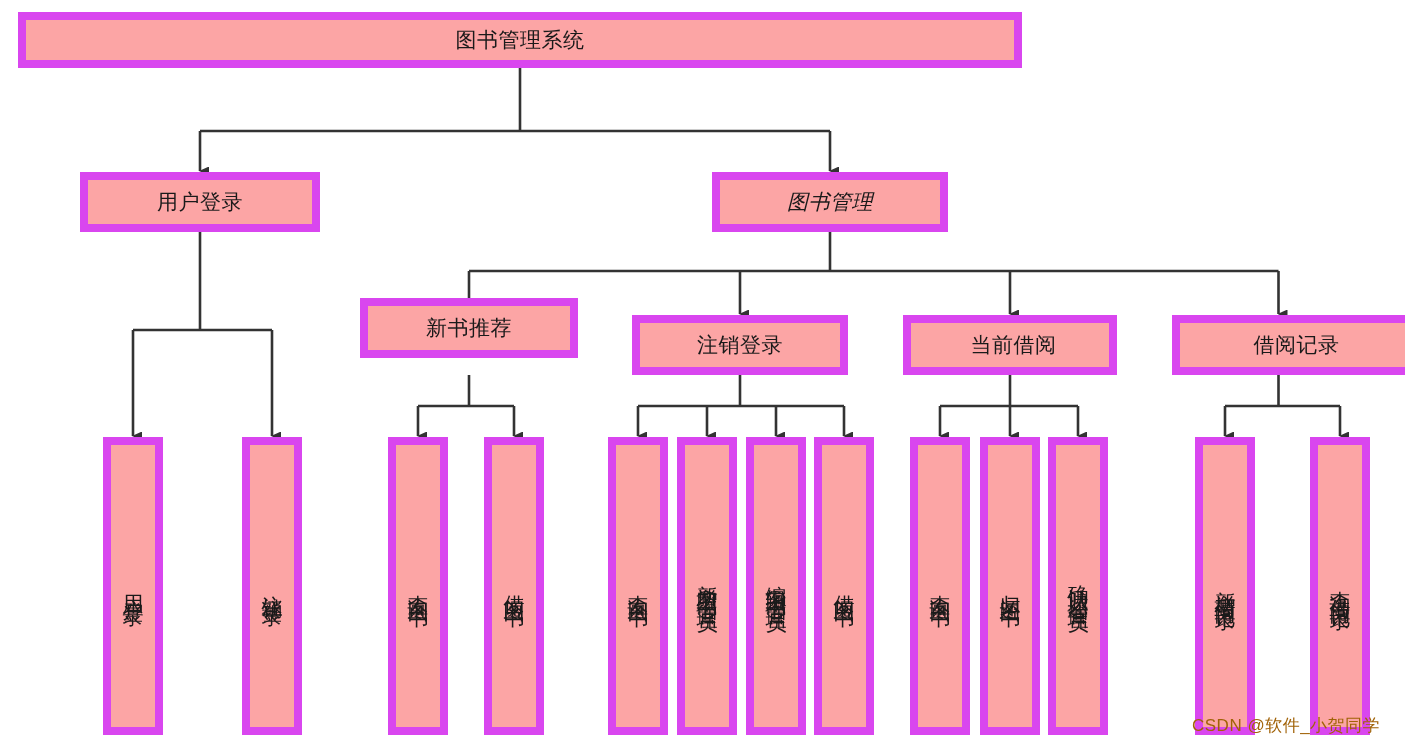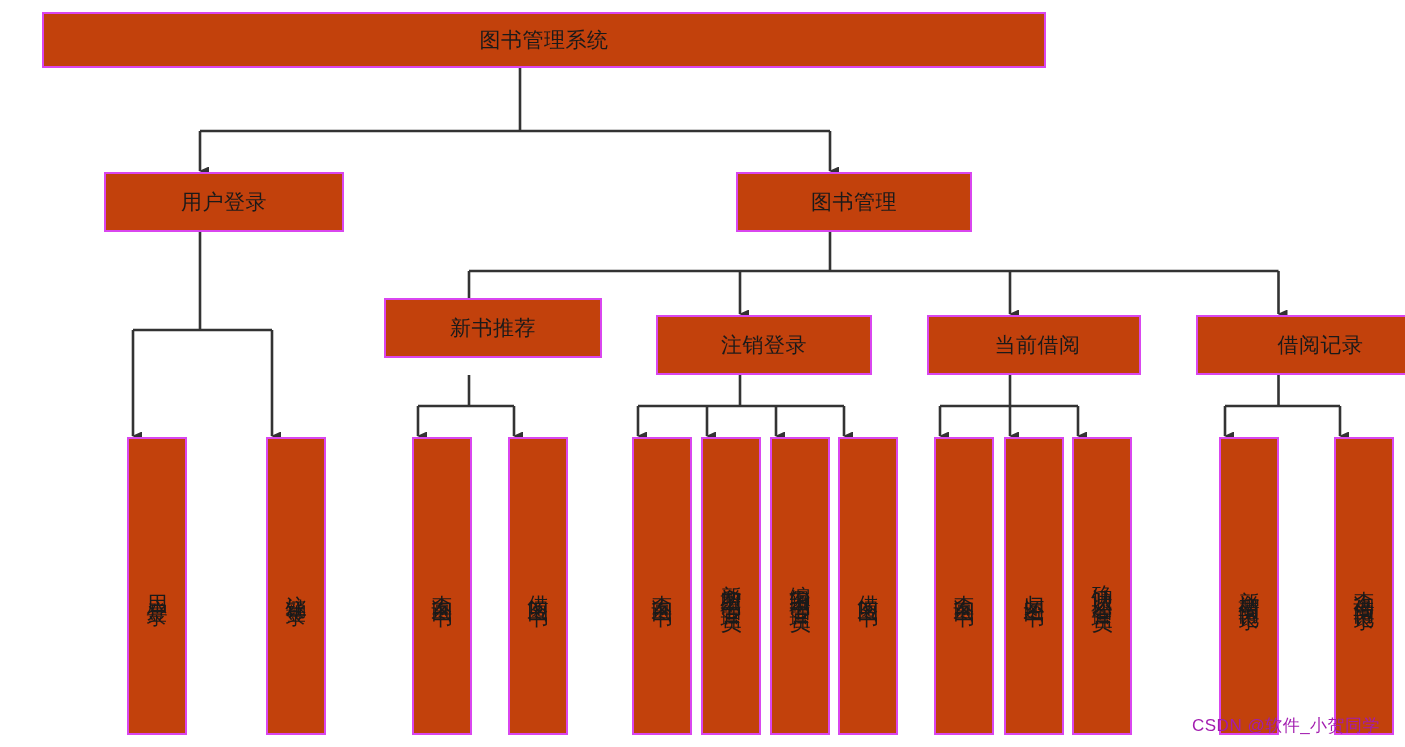--- a/index.html
+++ b/index.html
@@ -21,46 +21,45 @@
     position: absolute;
     left: 0;
     top: 0;
     width: 1405px;
     height: 747px;
     pointer-events: none;
   }
   .node {
     position: absolute;
     box-sizing: border-box;
-    background: #c2410c;
-    border: 2px solid #d946ef;
+    background: #fca5a5;
+    border: 8px solid #d946ef;
     display: flex;
     align-items: center;
     justify-content: center;
     color: #1a1a1a;
     font-size: 21px;
     line-height: 1.15;
     letter-spacing: 0.5px;
     z-index: 2;
-    margin-left: 24px;
   }
   .node.vertical {
     writing-mode: vertical-rl;
     text-orientation: upright;
     letter-spacing: 4px;
     font-size: 21px;
     padding: 4px 0;
   }
   .node-label {
     display: block;
     white-space: nowrap;
   }
   .watermark {
     position: absolute;
-    color: #a21caf;
+    color: #a16207;
     font-size: 17px;
     letter-spacing: 0.5px;
     white-space: nowrap;
     z-index: 3;
   }
 </style>
 </head>
 <body>
 
 <div id="canvas">
@@ -108,21 +107,21 @@
       </g>
   </svg>
 
   <div id="node-layer">
       <div class="node" style="left: 18px; top: 12px; width: 1004px; height: 56px;">
         <span class="node-label">图书管理系统</span>
       </div>
       <div class="node" style="left: 80px; top: 172px; width: 240px; height: 60px;">
         <span class="node-label">用户登录</span>
       </div>
-      <div class="node" style="left: 712px; top: 172px; width: 236px; height: 60px;">
+      <div class="node" style="left: 712px; top: 172px; width: 236px; height: 60px; font-style: italic;">
         <span class="node-label">图书管理</span>
       </div>
       <div class="node" style="left: 360px; top: 298px; width: 218px; height: 60px;">
         <span class="node-label">新书推荐</span>
       </div>
       <div class="node" style="left: 632px; top: 315px; width: 216px; height: 60px;">
         <span class="node-label">注销登录</span>
       </div>
       <div class="node" style="left: 903px; top: 315px; width: 214px; height: 60px; padding-left: 7px;">
         <span class="node-label">当前借阅</span>

